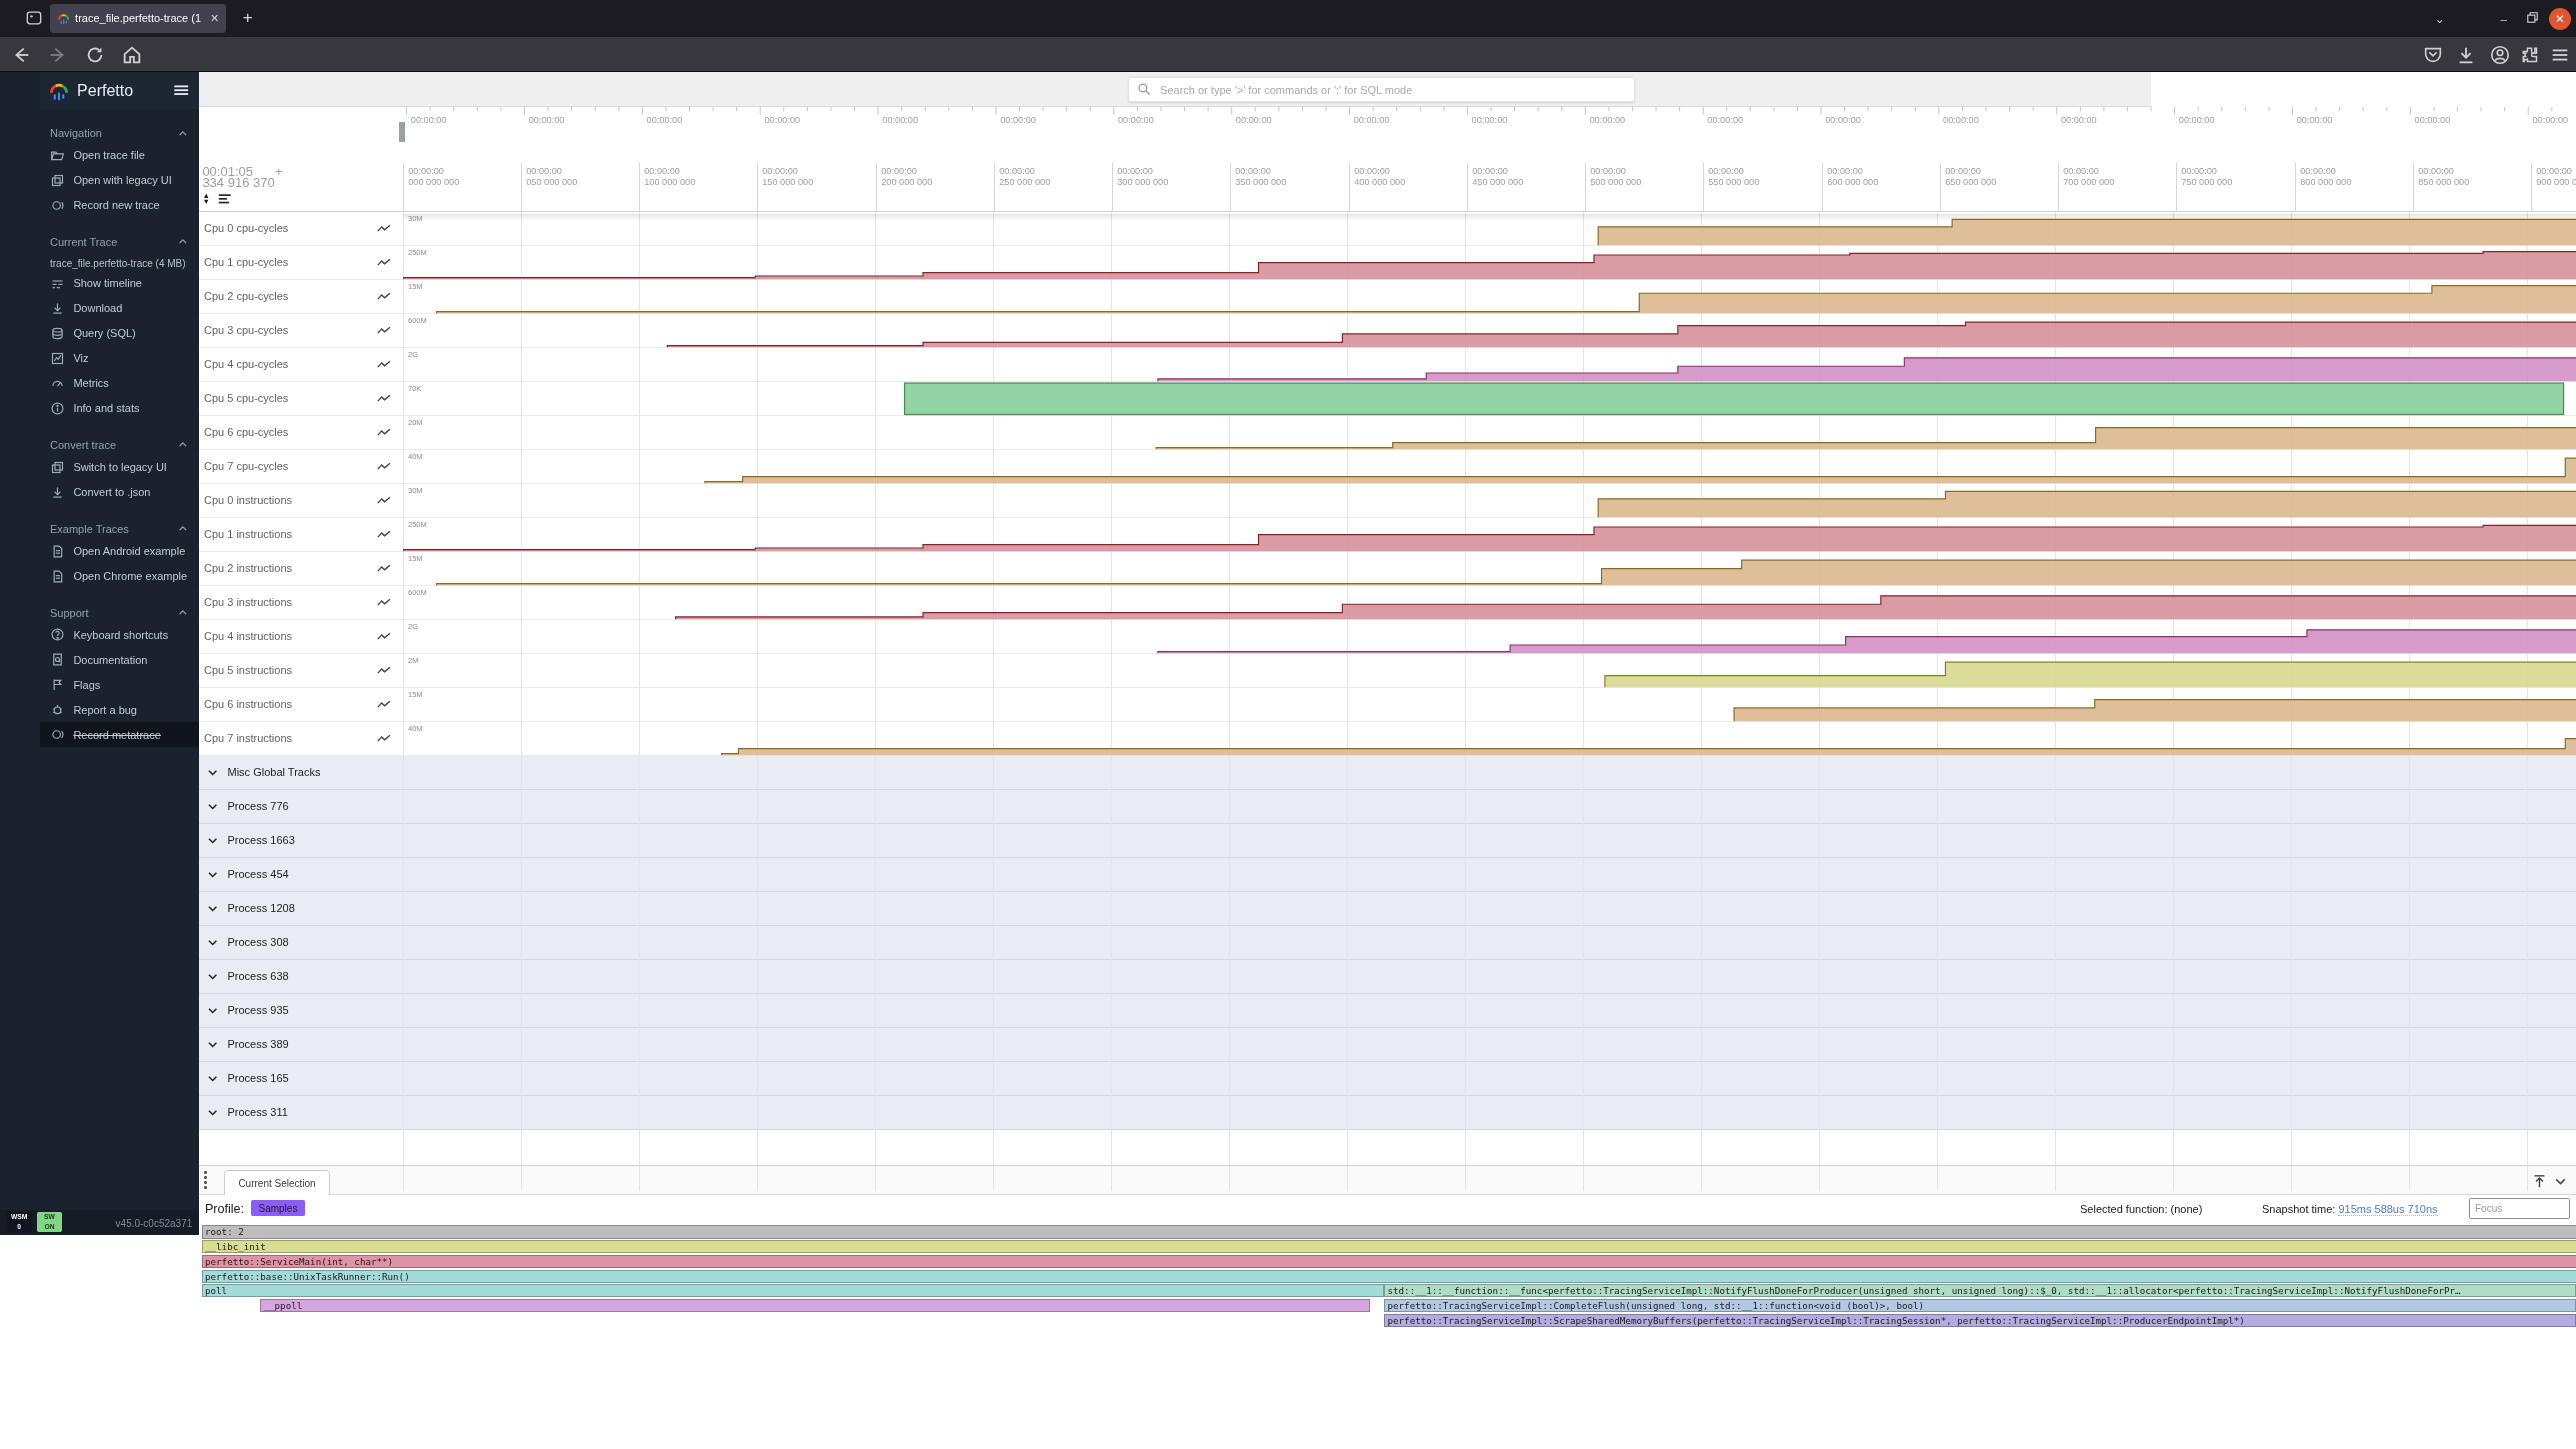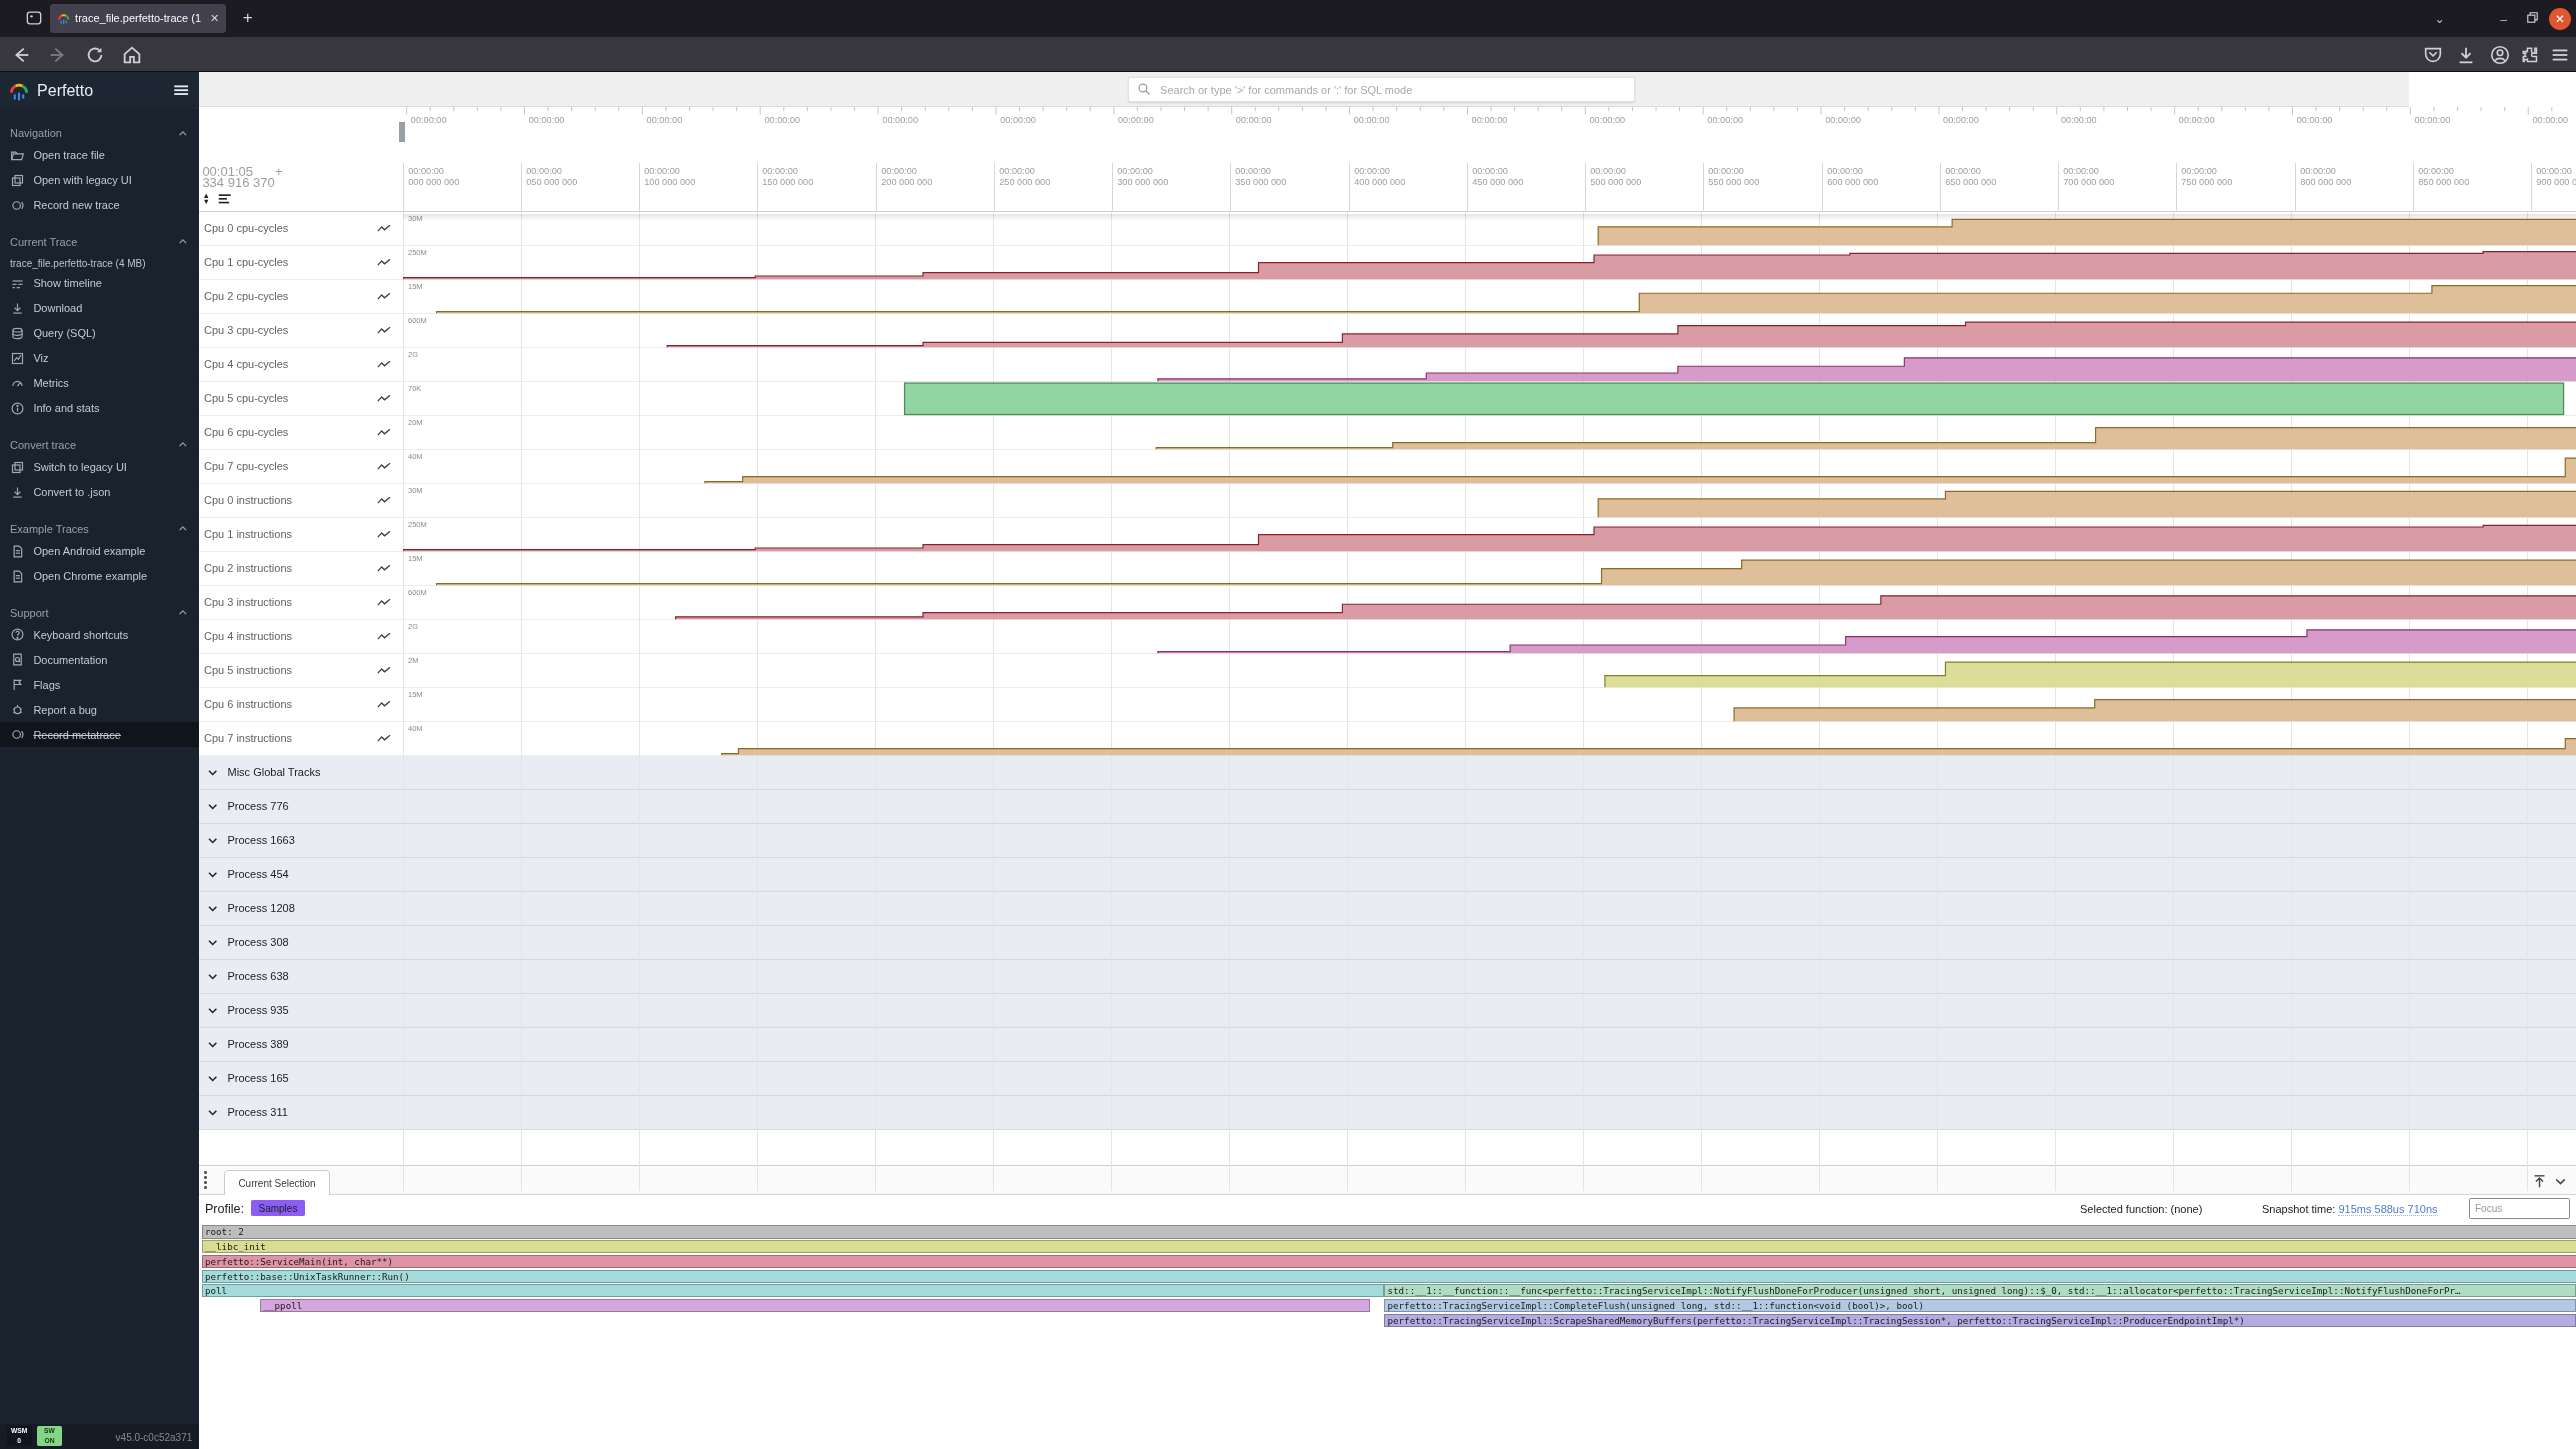--- a/index.html
+++ b/index.html
@@ -21,40 +21,40 @@
              border-bottom:0.8px solid #0f0f12; }
   .tb-ic { position:absolute; top:6.7px; width:22px; height:22px; color:#cfcfd4; }
   #urlbar { position:absolute; left:236px; top:42px; width:2088px; height:25px; background:#2a2931;
             border-radius:3.4px; display:flex; align-items:center; padding:0 8.4px; }
   #urlbar .u-ic { width:15px; height:15px; margin-right:6.7px; color:#bdbdc2; flex:none; }
   .url-text { font-size:11px; color:#a9a9af; white-space:nowrap; overflow:hidden; }
   .url-text b { color:#fbfbfe; font-weight:normal; }
   #url-star { margin-left:auto; color:#bdbdc2; font-size:12.6px; }
 
   
-  #sidebar { position:absolute; left:0; top:72px; width:199px; height:1377px; background:#1a222d; color:#c2ccd6; }
+  #sidebar { position:absolute; left:0; top:72px; width:199px; height:1163px; background:#1a222d; color:#c2ccd6;padding-left:40px; }
   #sb-header { height:37px; background:#1d2733; display:flex; align-items:center; padding:0 8.4px; }
   #sb-logo { width:22px; height:22px; }
   #sb-appname { color:#e8eef4; font-size:16px; margin-left:6.7px; flex:1; font-weight:400; }
   #sb-burger { width:18.4px; height:18.4px; color:#e8eef4; }
   .sb-section { margin-top:15px; }
   .sb-sec-head { display:flex; align-items:center; padding:3.4px 10px; color:#93a1af; font-size:11px; }
   .sb-sec-head .t { flex:1; }
   .sb-note { padding:6.7px 10px 1.7px 10px; font-size:10px; color:#b9c3cd; }
   .sb-item { display:flex; align-items:center; height:25px; padding-left:10px; font-size:11px; color:#c2ccd6; cursor:pointer; }
   .sb-item .ic { width:15px; height:15px; margin-right:8.4px; color:#9fadba; flex:none; }
   .sb-item.strike { text-decoration:line-through; background:#10151c; }
   #sb-footer { position:absolute; bottom:0; left:0; width:199px; height:25px; background:#151c25; }
   .sb-badge { position:absolute; bottom:3.4px; width:25px; height:20px; border-radius:1.7px; font-size:6.7px;
               text-align:center; line-height:9.2px; padding-top:0.8px; font-weight:bold; }
   #sb-version { position:absolute; right:6.7px; bottom:5.9px; font-size:10px; color:#808b96; }
 
   
   #main { position:absolute; left:199px; top:72px; width:2377px; height:1377px; background:#fff; }
-  #topbar { position:absolute; left:0; top:0; width:2210px; height:35px; background:#efefef; border-bottom:0.8px solid #dadada; }
+  #topbar { position:absolute; left:0; top:0; width:1952px; height:35px; background:#efefef; border-bottom:0.8px solid #dadada; }
   #searchbox { position:absolute; left:929px; top:5px; width:507px; height:25px; background:#fff;
                border:0.8px solid #e2e2e2; border-radius:2.5px; box-shadow:0 0.8px 1.7px rgba(0,0,0,.12);
                display:flex; align-items:center; padding:0 8.4px; }
   #searchbox .s-ic { width:14.3px; height:14.3px; color:#9a9a9a; margin-right:8.4px; flex:none; }
   #search-input { border:none; outline:none; flex:1; font-size:11px; color:#333; background:transparent;
                   font-family:"Liberation Sans",sans-serif; }
   #search-input::placeholder { color:#a9a9a9; }
 
   #ruler { position:absolute; left:204px; top:35px; width:2174px; height:18.4px; }
   #selmarker { position:absolute; left:200px; top:50px; width:5.9px; height:20px; background:#9aa0a6; }

